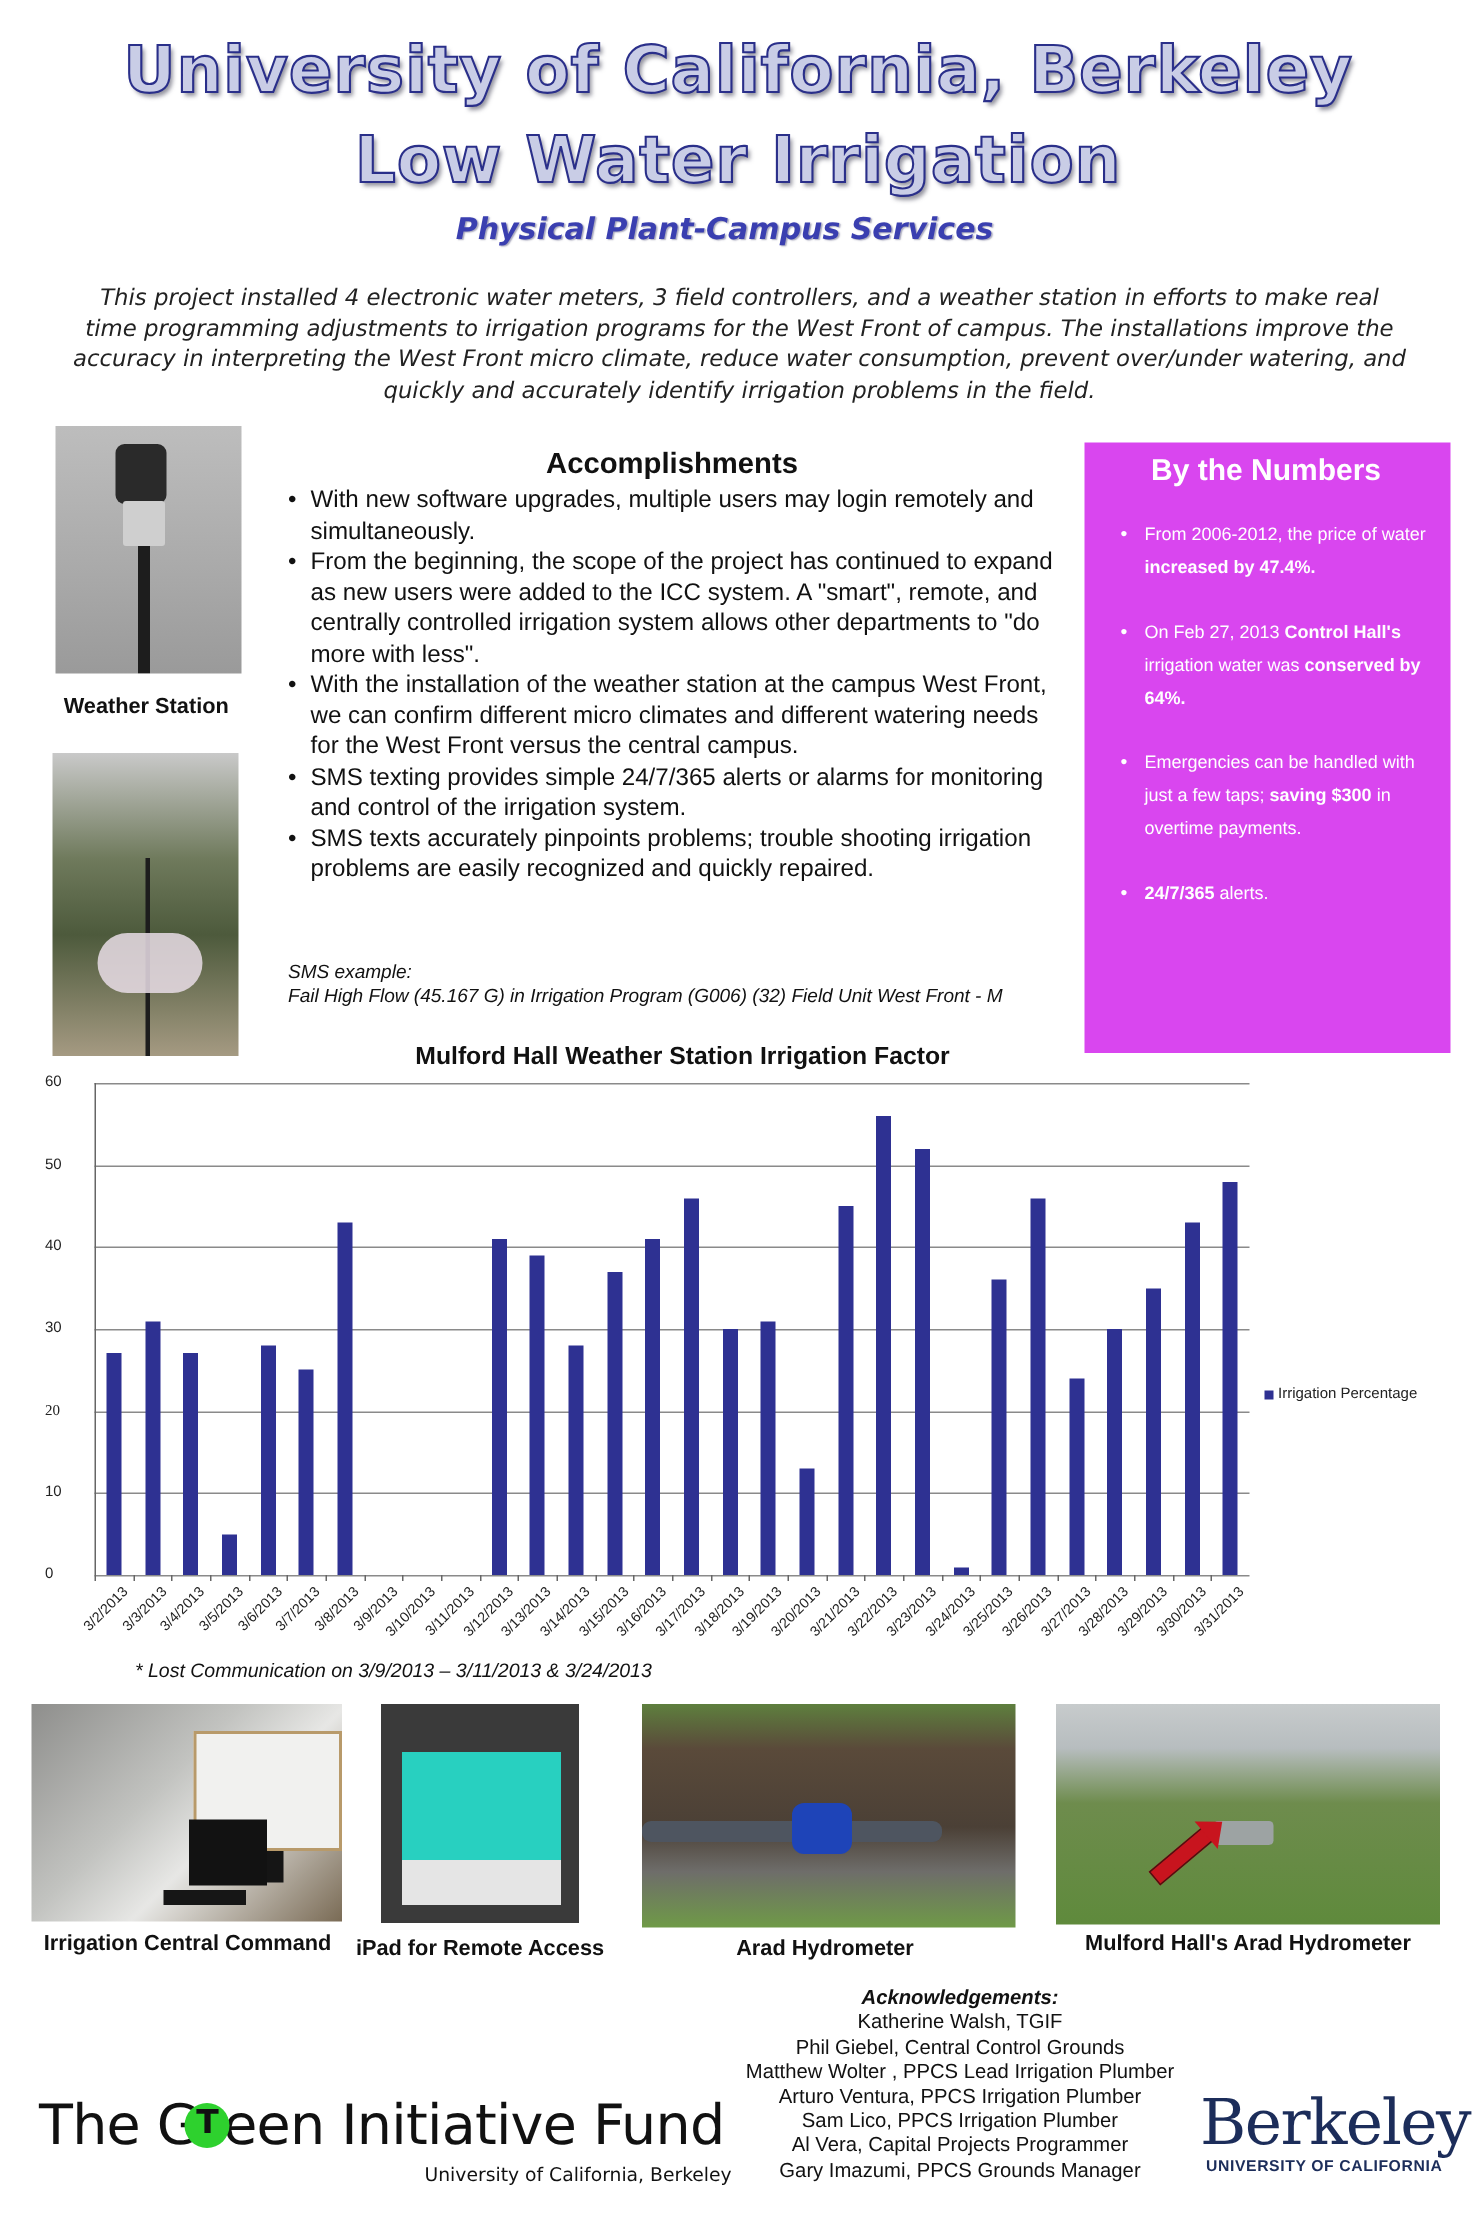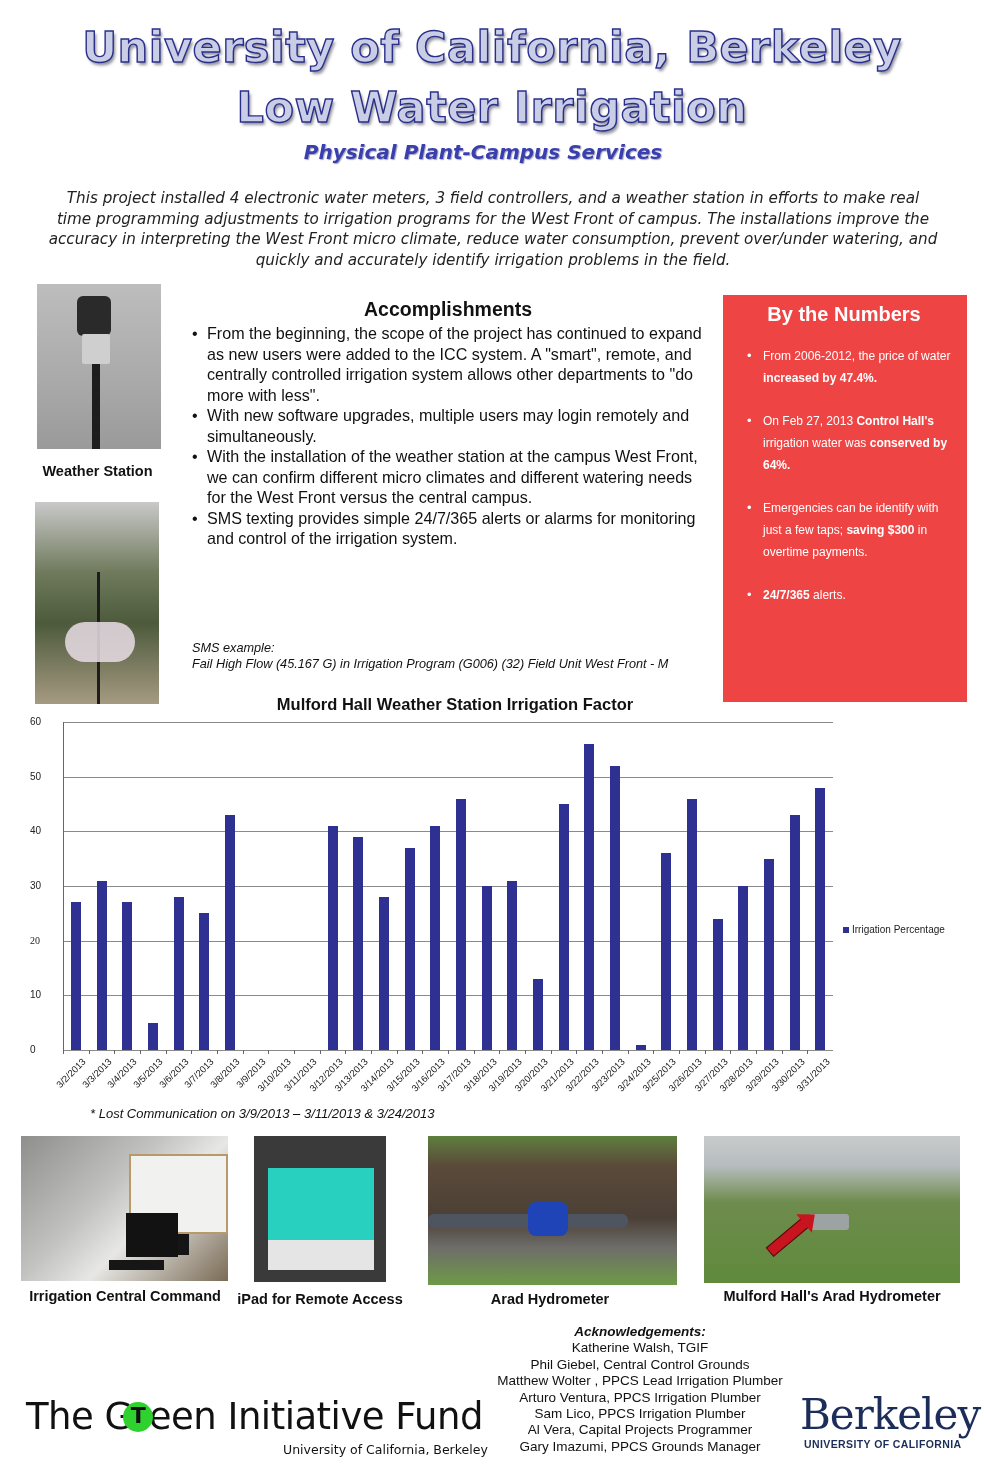--- a/index.html
+++ b/index.html
@@ -65,21 +65,21 @@
   #acc-list { position: absolute; left: 190px; top: 323px; width: 525px; list-style: none; }
   #acc-list li { position: relative; padding-left: 17px; font-size: 16.1px; line-height: 20.5px; color: #111; }
   #acc-list li::before { content: "•"; position: absolute; left: 2px; top: 0; }
   #sms-label, #sms-text { position: absolute; left: 192px; font-style: italic; font-size: 12.7px; color: #111; }
   #sms-label { top: 641px; }
   #sms-text { top: 657px; }
 
   
   #numbers {
     position: absolute; left: 723px; top: 295px; width: 244px; height: 407px;
-    background: #ef4444; color: #fff; padding: 0 14px 0 22px;
+    background: #d946ef; color: #fff; padding: 0 14px 0 22px;
   }
   #numbers h2 { font-size: 20px; font-weight: bold; text-align: center; margin-top: 8px; margin-left: -10px; }
   #numbers ul { list-style: none; margin-top: 19px; }
   #numbers li { position: relative; padding-left: 18px; font-size: 12px; line-height: 22px; margin-bottom: 21px; }
   #numbers li::before { content: "•"; position: absolute; left: 2px; top: 0; font-size: 13px; }
   #numbers b { font-weight: bold; }
 
   
   #chart-title { position: absolute; left: 200px; top: 695px; width: 510px; text-align: center;
     font-weight: bold; font-size: 16.5px; }
@@ -120,34 +120,35 @@
   <div class="pole" style="left:45px;top:50px;width:28px;height:30px;background:#cfcfcf;border-radius:2px;"></div>
 </div>
 <div class="caption" style="left:25px;top:463px;width:145px;">Weather Station</div>
 <div class="photo photo-weather2">
   <div class="pole" style="left:62px;top:70px;width:3px;height:132px;"></div>
   <div style="position:absolute;left:30px;top:120px;width:70px;height:40px;background:#e9dde6;border-radius:30px;opacity:0.85;"></div>
 </div>
 
 <div id="acc-title">Accomplishments</div>
 <ul id="acc-list">
+  <li>With new software upgrades, multiple users may login remotely and simultaneously.</li>
   <li>From the beginning, the scope of the project has continued to expand as new users were added to the ICC system. A "smart", remote, and centrally controlled irrigation system allows other departments to "do more with less".</li>
-  <li>With new software upgrades, multiple users may login remotely and simultaneously.</li>
   <li>With the installation of the weather station at the campus West Front, we can confirm different micro climates and different watering needs for the West Front versus the central campus.</li>
   <li>SMS texting provides simple 24/7/365 alerts or alarms for monitoring and control of the irrigation system.</li>
+  <li>SMS texts accurately pinpoints problems; trouble shooting irrigation problems are easily recognized and quickly repaired.</li>
 </ul>
 <div id="sms-label">SMS example:</div>
 <div id="sms-text">Fail High Flow (45.167 G) in Irrigation Program (G006) (32) Field Unit West Front - M</div>
 
 <div id="numbers">
   <h2>By the Numbers</h2>
   <ul>
     <li><span>From 2006-2012, the price of water </span><b>increased by 47.4%.</b></li>
     <li><span>On Feb 27, 2013 </span><b>Control Hall's</b><span> irrigation water was </span><b>conserved by 64%.</b></li>
-    <li><span>Emergencies can be identify with just a few taps; </span><b>saving $300</b><span> in overtime payments.</span></li>
+    <li><span>Emergencies can be handled with just a few taps; </span><b>saving $300</b><span> in overtime payments.</span></li>
     <li><b>24/7/365</b><span> alerts.</span></li>
   </ul>
 </div>
 
 <div id="chart-title">Mulford Hall Weather Station Irrigation Factor</div>
 <div id="chart">
     <div class="gridline" style="top: 338px;"></div>
     <div class="ytick" style="top: 332px;">0</div>
     <div class="gridline" style="top: 283.333px;"></div>
     <div class="ytick" style="top: 277.333px;">10</div>

